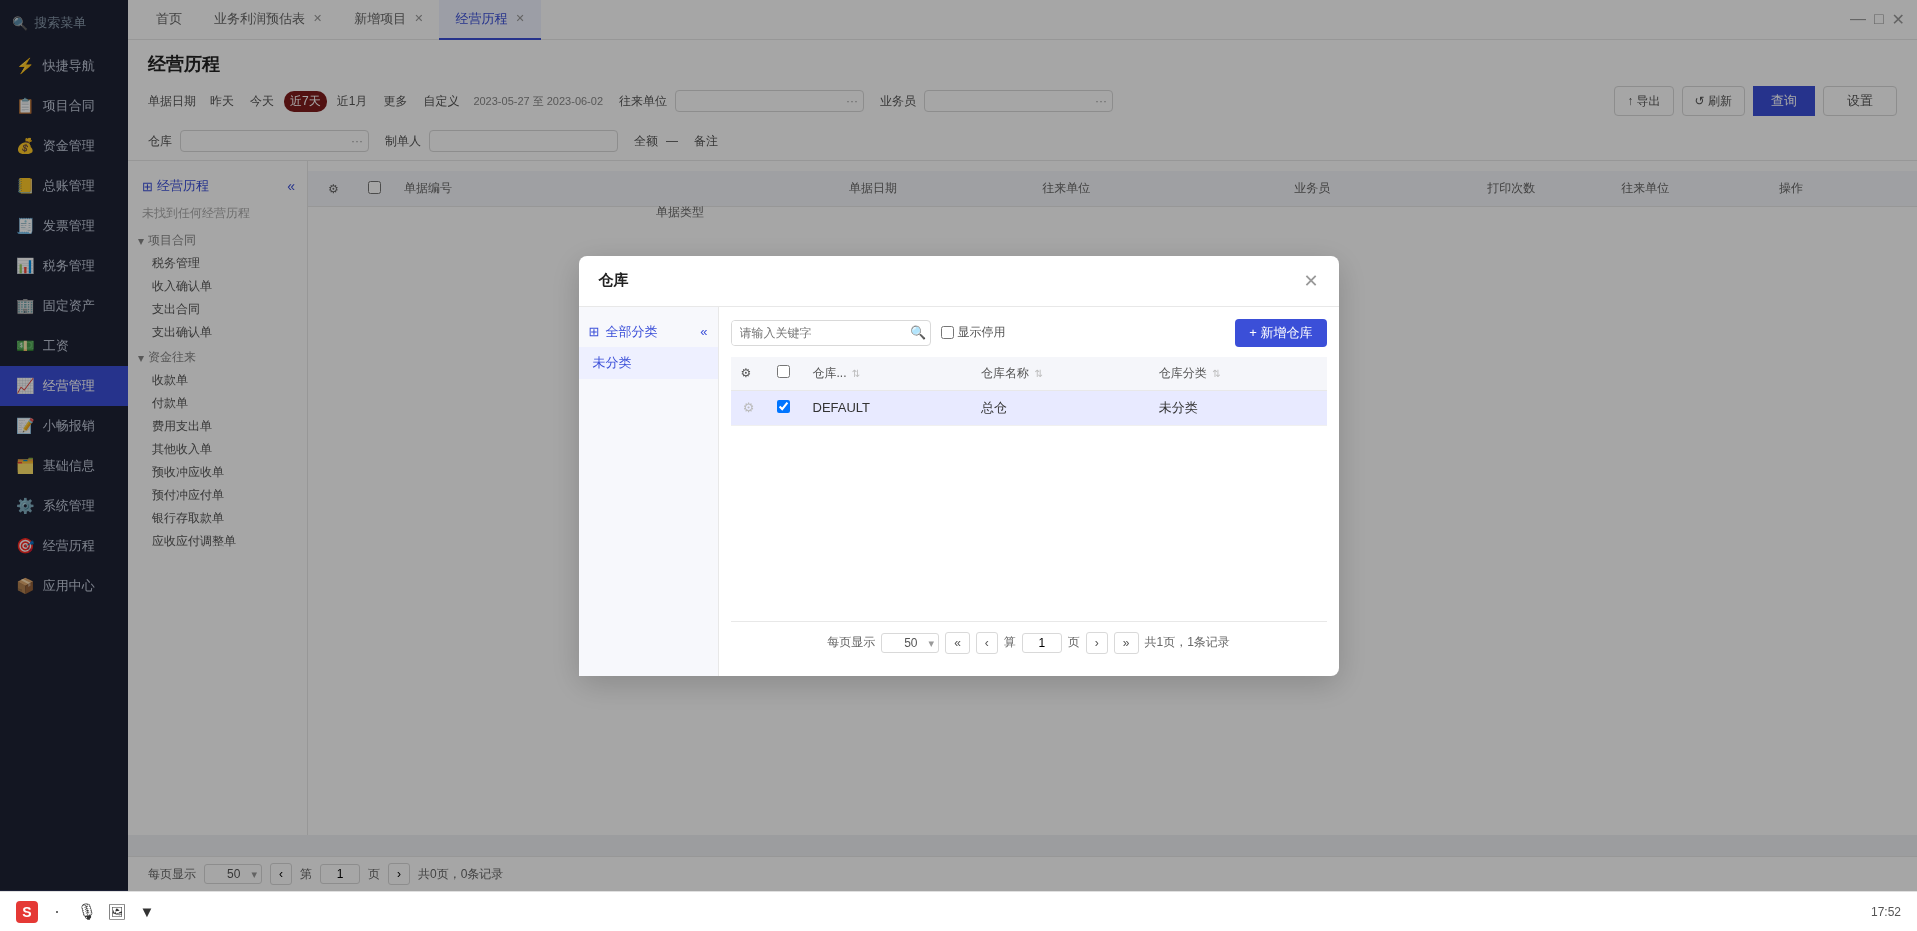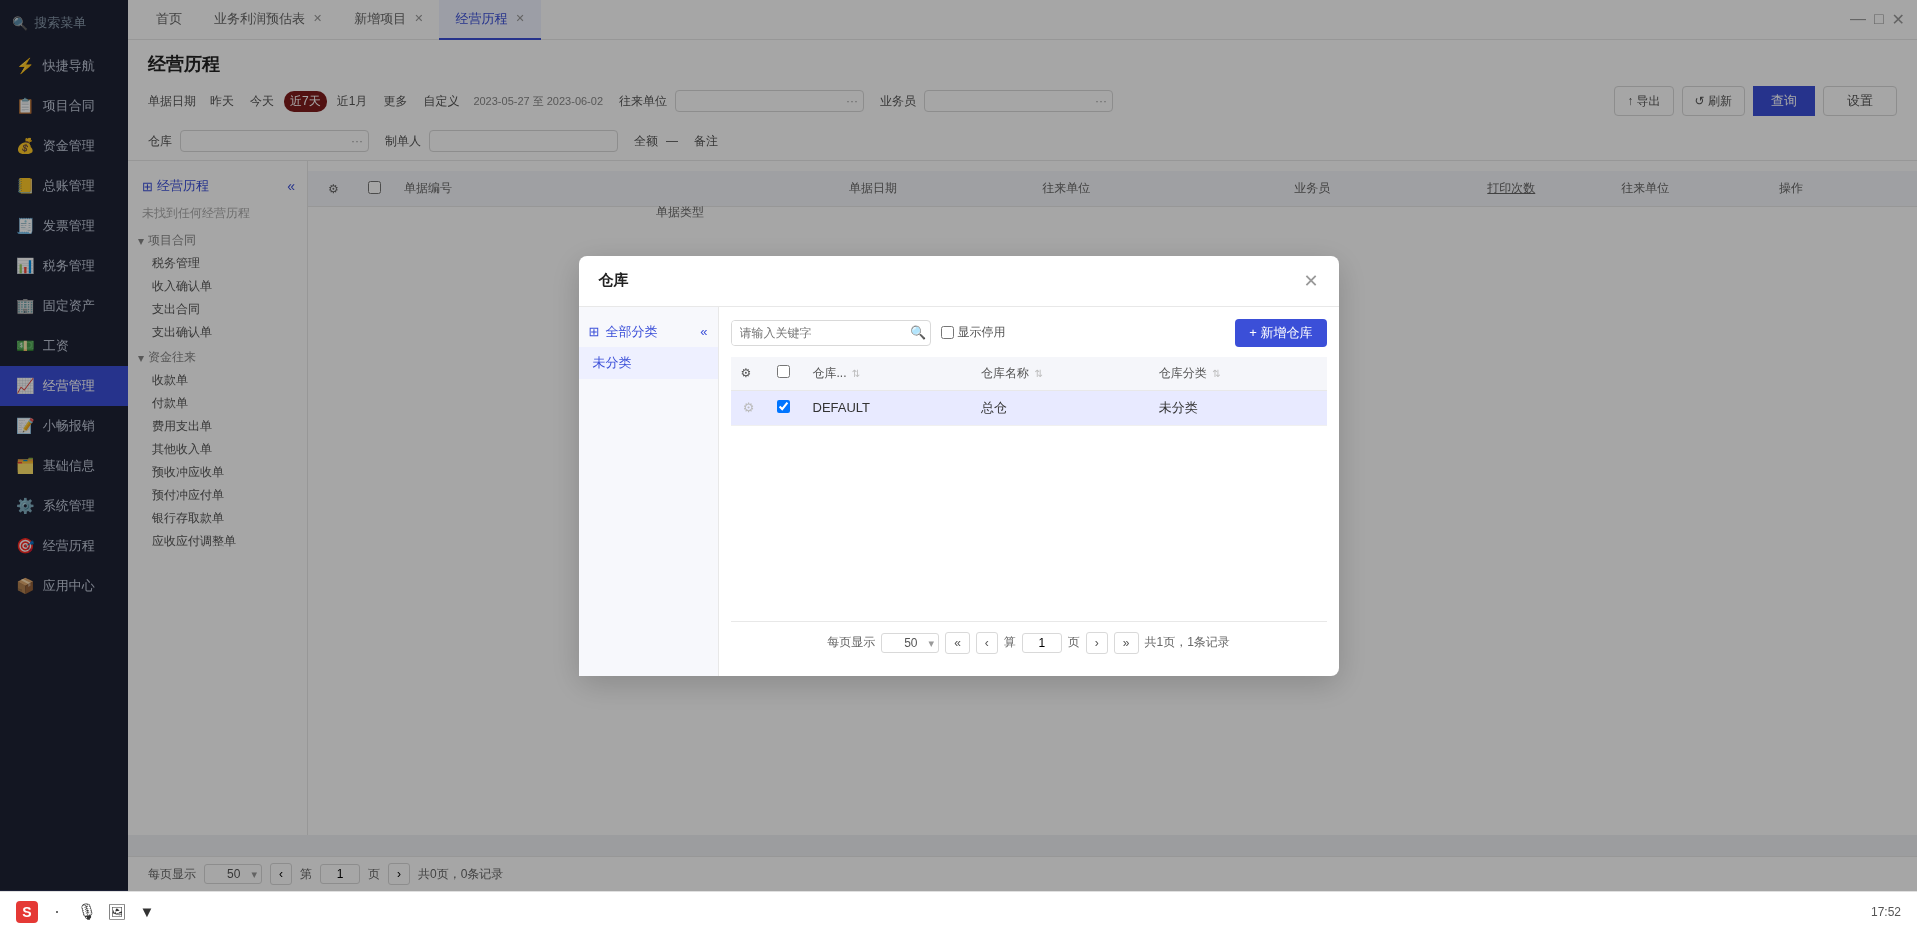--- a/index.html
+++ b/index.html
@@ -396,21 +396,21 @@
 
     <div class="table-area">
       <div class="table-header-row">
         <div class="table-col" style="width:40px;">⚙</div>
         <div class="table-col" style="width:36px;"><input type="checkbox" style=""></div>
         <div class="table-col" style="flex:2;">单据编号</div>
         <div class="table-col" style="flex:1.5;margin-top:48px;">单据类型</div>
         <div class="table-col" style="flex:1.5;">单据日期</div>
         <div class="table-col" style="flex:2;">往来单位</div>
         <div class="table-col" style="flex:1.5;">业务员</div>
-        <div class="table-col" style="flex:1;text-decoration:underline;">打印次数</div>
+        <div class="table-col" style="flex:1;">打印次数</div>
         <div class="table-col" style="flex:1.2;">往来单位</div>
         <div class="table-col" style="flex:1;">操作</div>
       </div>
     </div>
   </div>
 
   <div class="page-bottom">
     <span>每页显示</span>
     <div class="select-wrap">
       <select>

